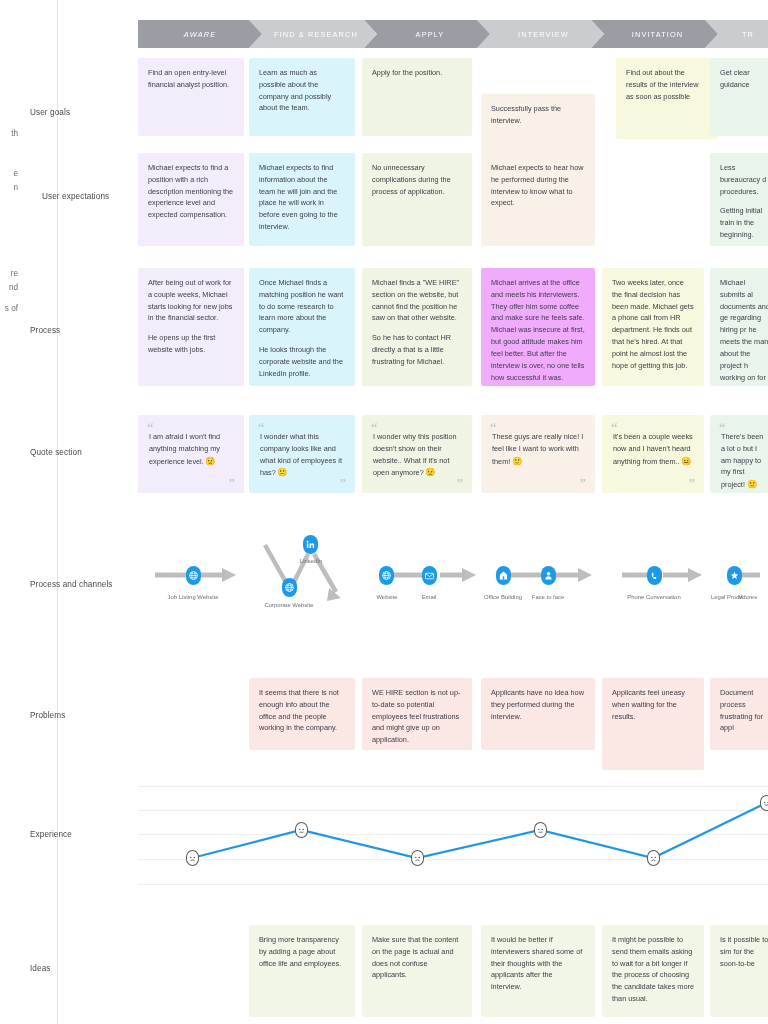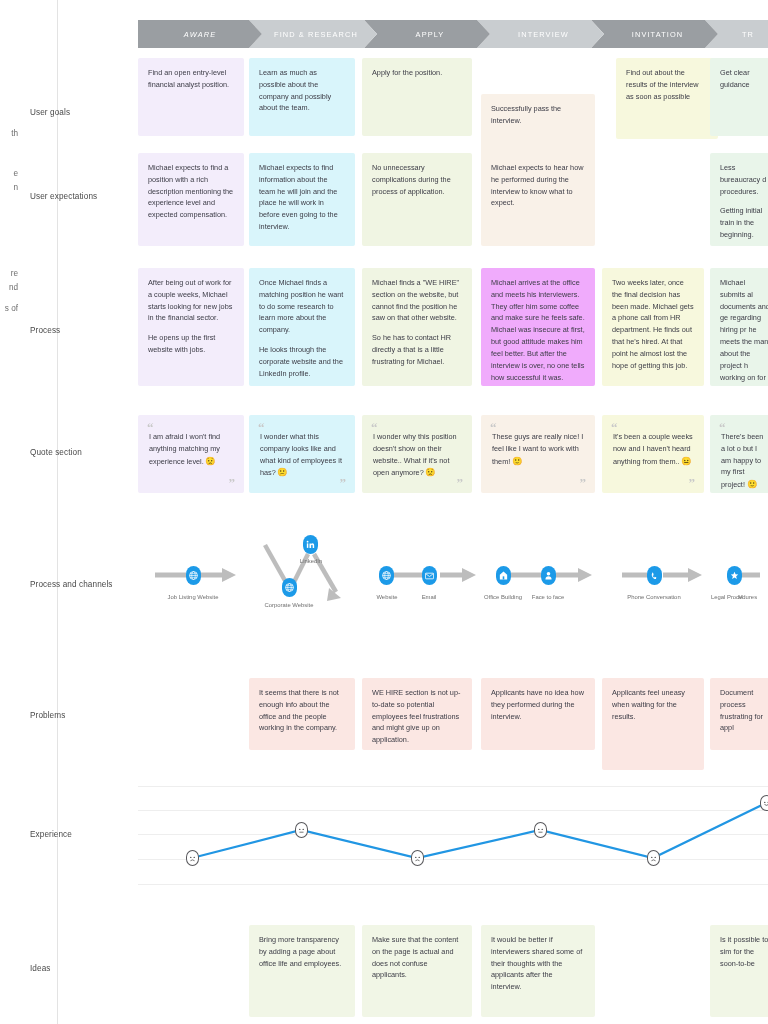--- a/index.html
+++ b/index.html
@@ -141,21 +141,21 @@
   <div class="gutter-rule"></div>
 
   <div class="clip-text" style="top:128px;">th</div>
   <div class="clip-text" style="top:168px;">e</div>
   <div class="clip-text" style="top:182px;">n</div>
   <div class="clip-text" style="top:268px;">re</div>
   <div class="clip-text" style="top:282px;">nd</div>
   <div class="clip-text" style="top:303px;">s of</div>
 
   <div class="row-label" style="top:108px;">User goals</div>
-  <div class="row-label" style="top:192px;">User expectations</div>
+  <div class="row-label" style="top:192px;margin-left:12px;">User expectations</div>
   <div class="row-label" style="top:326px;">Process</div>
   <div class="row-label" style="top:448px;">Quote section</div>
   <div class="row-label" style="top:580px;">Process and channels</div>
   <div class="row-label" style="top:711px;">Problems</div>
   <div class="row-label" style="top:830px;">Experience</div>
   <div class="row-label" style="top:964px;">Ideas</div>
 
   <div class="stage-bar">
     <div class="chev first" style="left: 0px; width: 124px; background: rgb(154, 158, 162); z-index: 20;">AWARE</div>
     <div class="chev" style="left: 111px; width: 128px; background: rgb(201, 205, 208); z-index: 19;">FIND &amp; RESEARCH</div>
@@ -410,15 +410,16 @@
     <svg width="9" height="9" viewBox="0 0 16 16">
         <circle cx="5" cy="6" r="1.1" fill="#333"></circle>
         <circle cx="11" cy="6" r="1.1" fill="#333"></circle>
         <path d="M4.4 9.6 Q8 13 11.6 9.6" fill="none" stroke="#333" stroke-width="1.2"></path>
       </svg>
   </div>
 
   <div class="card" style="left:249px; top:925px; width:106px; height:92px; background:#f1f6e6;">Bring more transparency by adding a page about office life and employees.</div>
   <div class="card" style="left:362px; top:925px; width:110px; height:92px; background:#f1f6e6;">Make sure that the content on the page is actual and does not confuse applicants.</div>
   <div class="card" style="left:481px; top:925px; width:114px; height:92px; background:#f1f6e6;">It would be better if interviewers shared some of their thoughts with the applicants after the interview.</div>
+  <div class="card" style="left:602px; top:925px; width:102px; height:92px; background:#f1f6e6;">It might be possible to send them emails asking to wait for a bit longer if the process of choosing the candidate takes more than usual.</div>
   <div class="card" style="left:710px; top:925px; width:70px;  height:92px; background:#f1f6e6;">Is it possible to sim for the soon-to-be</div>
 
 </div>
 
 </body></html>

